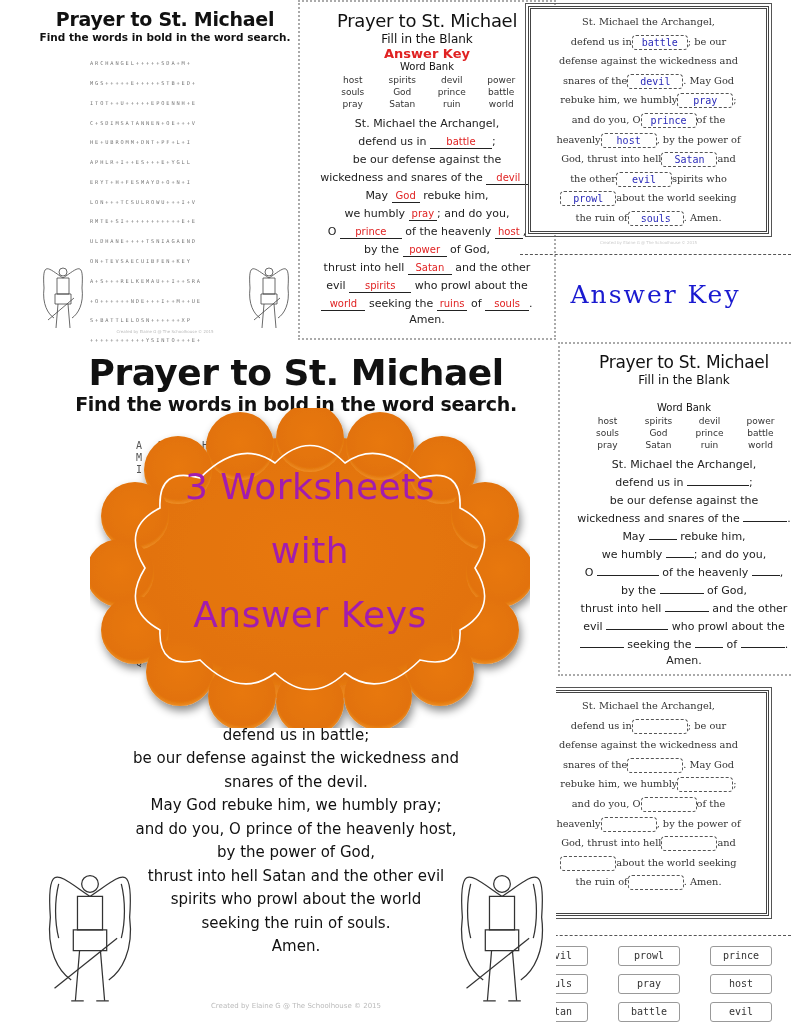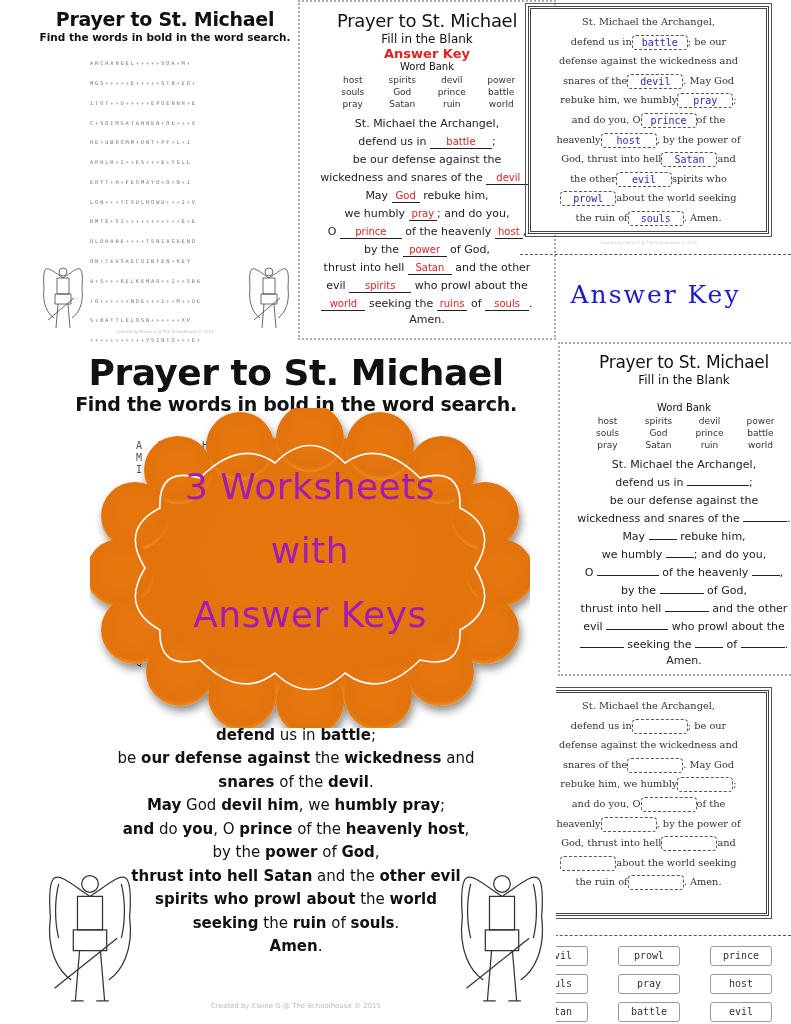--- a/index.html
+++ b/index.html
@@ -54,21 +54,21 @@
   .tiles { position: absolute; left: 526px; top: 946px; width: 258px; display: grid; grid-template-columns: repeat(3, 62px); column-gap: 30px; row-gap: 8px; }
   .tile { border: 1px solid #999; border-radius: 3px; height: 20px; text-align: center; font-family: "DejaVu Sans Mono", monospace; font-size: 10px; line-height: 18px; color: #333; }
 
   
   #ws-large { left: 0; top: 342px; width: 520px; height: 682px; text-align: center; }
   #ws-large .title { font-size: 36px; font-weight: bold; margin-top: 10px; letter-spacing: -0.5px; }
   #ws-large .sub { font-size: 19px; font-weight: bold; margin-top: 0px; letter-spacing: -0.3px; }
   #ws-large .grid-peek { position: absolute; left: 100px; top: 98px; font-family: "DejaVu Sans Mono", monospace; font-size: 10px; color: #555; line-height: 12px; letter-spacing: 5px; text-align: left; }
   #ws-large .grid-peek-q { position: absolute; left: 100px; top: 315px; font-family: "DejaVu Sans Mono", monospace; font-size: 10px; color: #555; letter-spacing: 5px; }
   #ws-large .prayer { position: absolute; left: 0; right: 0; top: 358px; font-size: 15px; line-height: 23.5px; color: #111; }
-  #ws-large .prayer b { font-weight: bold; }
+  #ws-large .prayer b { font-weight: normal; }
   #ws-large .footer { position: absolute; bottom: 14px; left: 0; right: 0; font-size: 7px; color: #bbb; }
 
   .angel { position: absolute; }
 
   
   #badge { position: absolute; left: 90px; top: 408px; width: 440px; height: 320px; }
   #badge .badge-text { position: absolute; left: 0; right: 0; text-align: center; color: #a21caf; font-family: "DejaVu Sans", sans-serif; font-size: 36px; font-weight: normal; letter-spacing: 0.5px; }
 </style>
 </head>
 <body>
@@ -257,21 +257,21 @@
     <div>A R C H</div>
     <div>M G</div>
     <div>I T</div>
   </div>
   <div class="grid-peek-q">Q N</div>
   <div class="prayer">
     <div style="padding-right:120px">St.</div>
     <div><b>defend</b> us in <b>battle</b>;</div>
     <div>be <b>our defense against</b> the <b>wickedness</b> and</div>
     <div><b>snares</b> of the <b>devil</b>.</div>
-    <div><b>May</b> God <b>devil him</b>, we <b>humbly pray</b>;</div>
+    <div><b>May</b> God <b>rebuke him</b>, we <b>humbly pray</b>;</div>
     <div><b>and</b> do <b>you</b>, O <b>prince</b> of the <b>heavenly host</b>,</div>
     <div>by the <b>power</b> of <b>God</b>,</div>
     <div><b>thrust into hell Satan</b> and the <b>other evil</b></div>
     <div><b>spirits who prowl about</b> the <b>world</b></div>
     <div><b>seeking</b> the <b>ruin</b> of <b>souls</b>.</div>
     <div><b>Amen</b>.</div>
   </div>
   <div class="footer">Created by Elaine G @ The Schoolhouse © 2015</div>
   <svg class="angel" style="left:6px;top:512px" width="96" height="160" viewBox="0 0 46 76">
     <g fill="none" stroke="#333" stroke-width="0.6">

